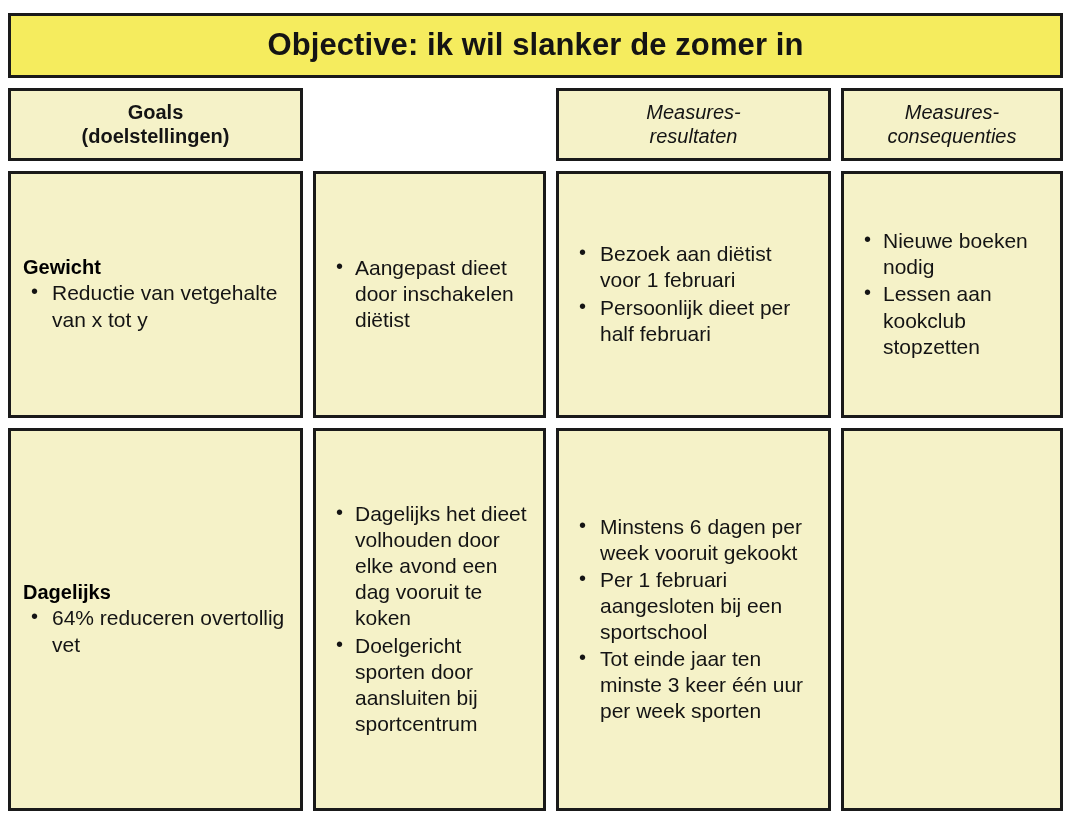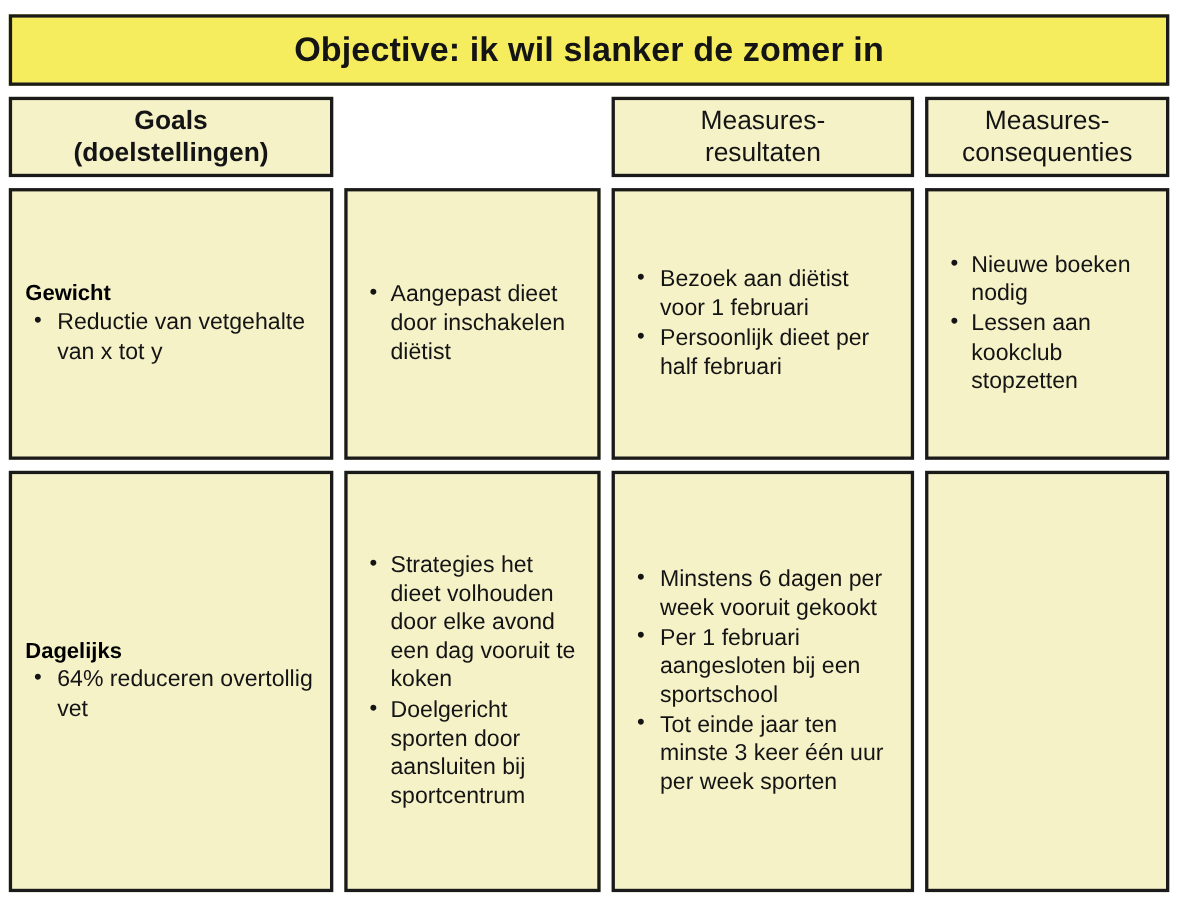--- a/index.html
+++ b/index.html
@@ -64,26 +64,26 @@
 
   
   .header-cell {
     display: flex;
     align-items: center;
     justify-content: center;
     padding: 0 4px;
   }
   .header-text {
     text-align: center;
-    font-size: 24px;
+    font-size: 20px;
     line-height: 1.18;
     color: #141414;
   }
   .header-text.bold { font-weight: bold; }
-  .header-text.light { font-weight: normal; }
+  .header-text.light { font-weight: normal; font-style: italic; }
   .header-text .line2 { display: block; }
 
   
   .body-cell {
     display: flex;
     flex-direction: column;
     justify-content: center;
     padding: 6px 10px 6px 12px;
   }
   .cell-heading {
@@ -188,21 +188,21 @@
       <div class="cell-heading">Dagelijks</div>
       <ul class="bullets">
         <li>64% reduceren overtollig vet</li>
       </ul>
     </div>
   </div>
 
   <div class="cell body-cell col2 row-two">
     <div class="cell-body-inner narrow">
       <ul class="bullets">
-        <li>Strategies het dieet volhouden door elke avond een dag vooruit te koken</li>
+        <li>Dagelijks het dieet volhouden door elke avond een dag vooruit te koken</li>
         <li>Doelgericht sporten door aansluiten bij sportcentrum</li>
       </ul>
     </div>
   </div>
 
   <div class="cell body-cell col3 row-two">
     <div class="cell-body-inner">
       <ul class="bullets">
         <li>Minstens 6 dagen per week vooruit gekookt</li>
         <li>Per 1 februari aangesloten bij een sportschool</li>

